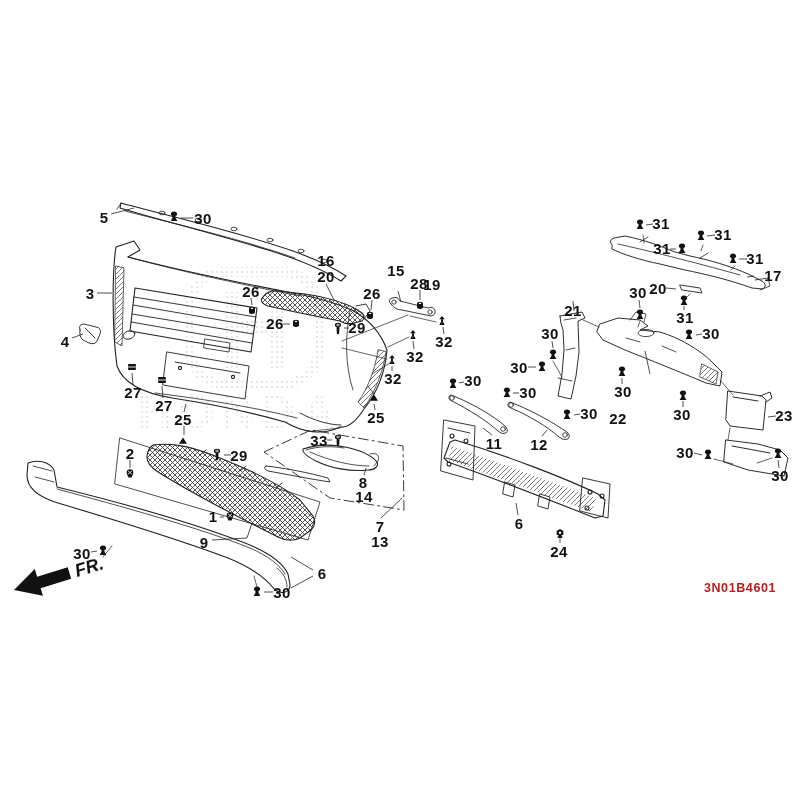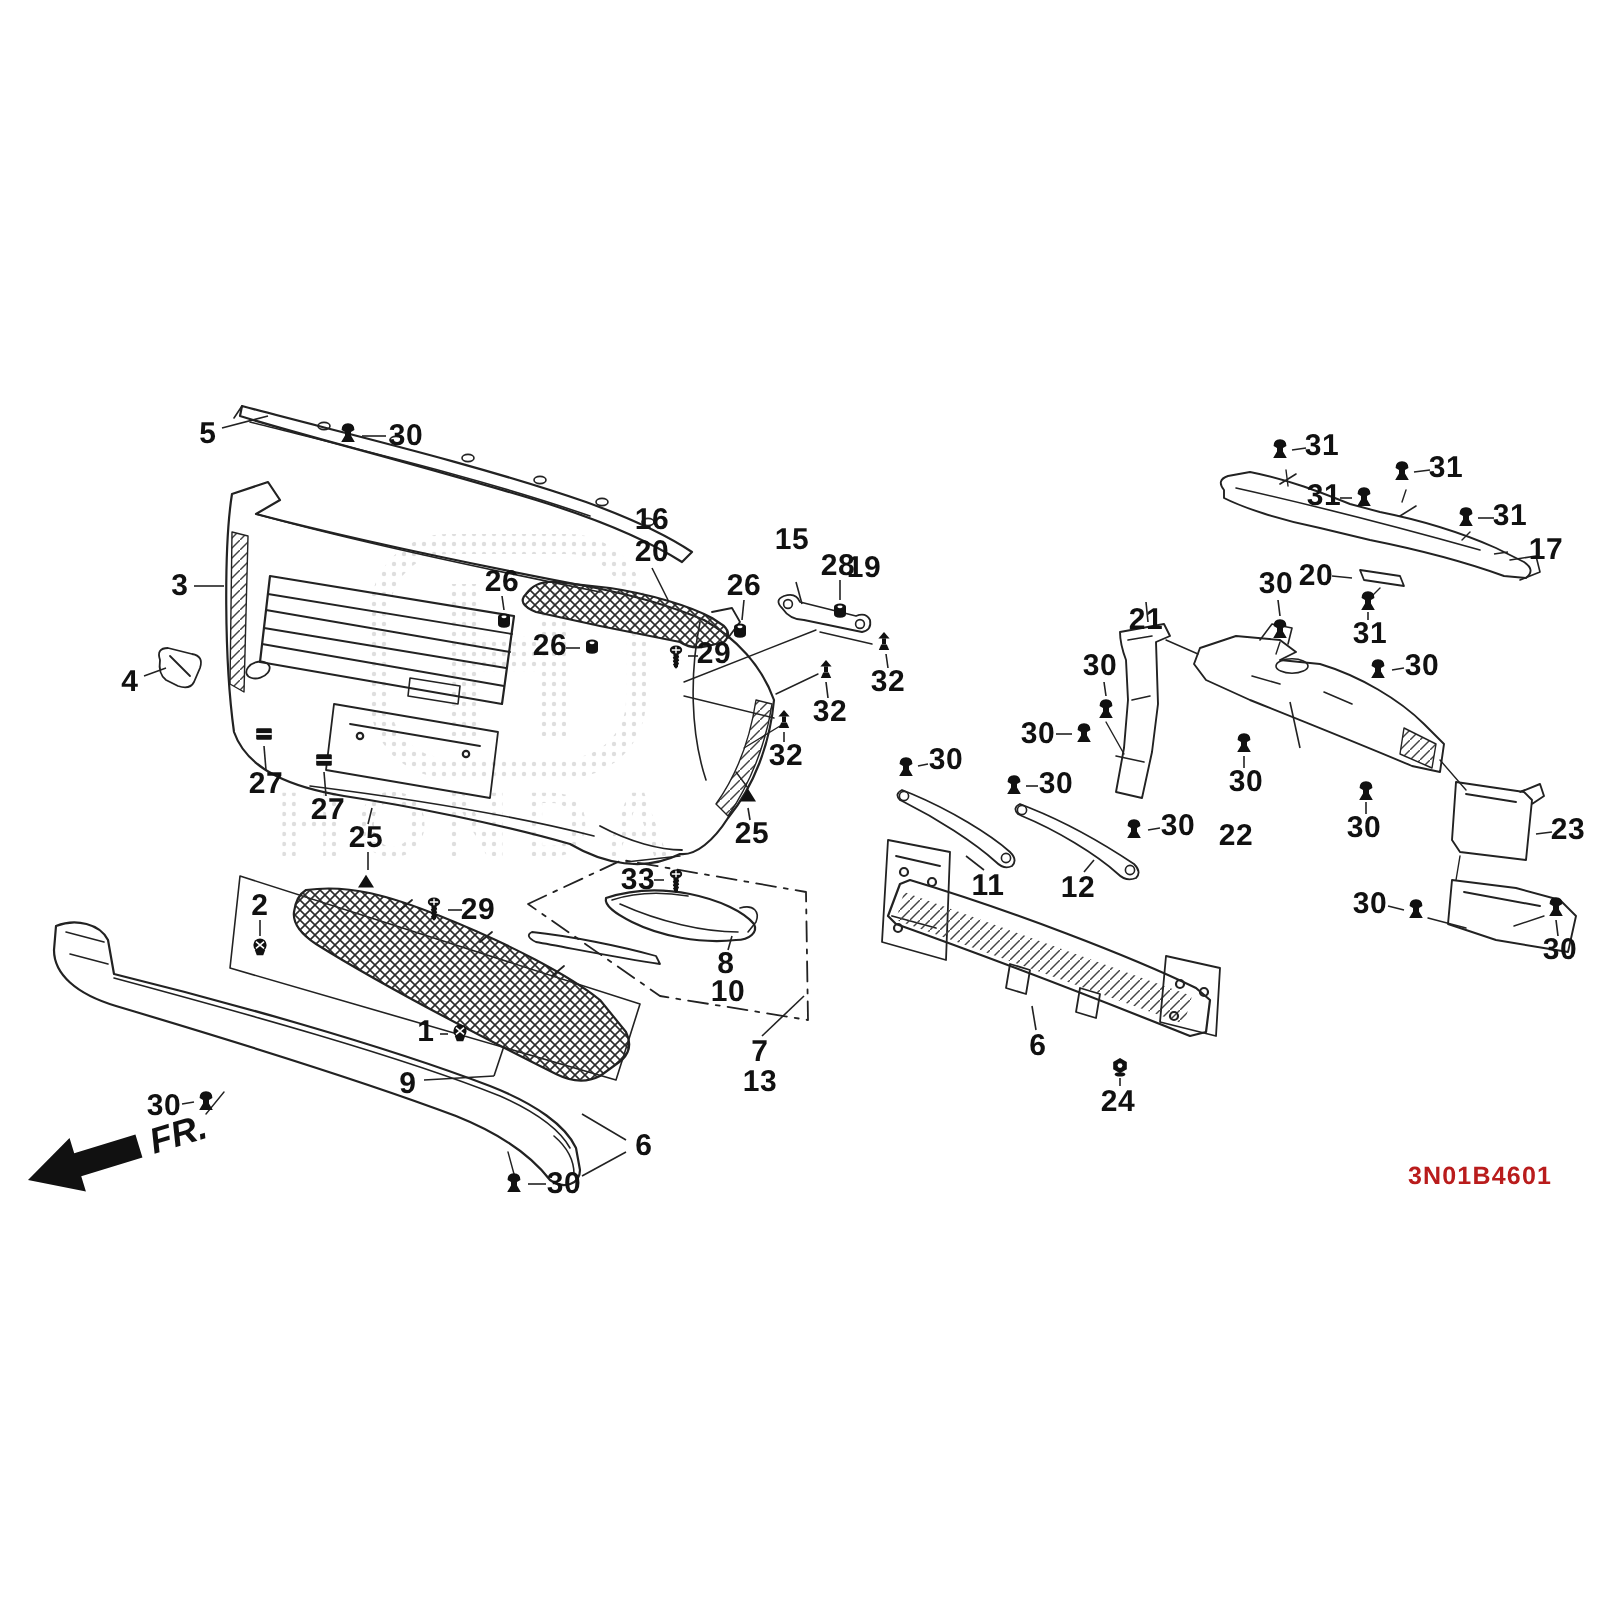--- a/index.html
+++ b/index.html
@@ -316,21 +316,21 @@
       <div class="lbl" style="left: 183px; top: 419px;">25</div>
       <div class="lbl" style="left: 376px; top: 417px;">25</div>
       <div class="lbl" style="left: 130px; top: 453px;">2</div>
       <div class="lbl" style="left: 239px; top: 455px;">29</div>
       <div class="lbl" style="left: 319px; top: 440px;">33</div>
       <div class="lbl" style="left: 213px; top: 516px;">1</div>
       <div class="lbl" style="left: 204px; top: 542px;">9</div>
       <div class="lbl" style="left: 380px; top: 526px;">7</div>
       <div class="lbl" style="left: 380px; top: 541px;">13</div>
       <div class="lbl" style="left: 363px; top: 482px;">8</div>
-      <div class="lbl" style="left: 364px; top: 496px;">10</div>
+      <div class="lbl" style="left: 364px; top: 496px;">14</div>
       <div class="lbl" style="left: 322px; top: 573px;">6</div>
       <div class="lbl" style="left: 82px; top: 553px;">30</div>
       <div class="lbl" style="left: 282px; top: 592px;">30</div>
       <div class="lbl" style="left: 494px; top: 443px;">11</div>
       <div class="lbl" style="left: 539px; top: 444px;">12</div>
       <div class="lbl" style="left: 473px; top: 380px;">30</div>
       <div class="lbl" style="left: 519px; top: 367px;">30</div>
       <div class="lbl" style="left: 528px; top: 392px;">30</div>
       <div class="lbl" style="left: 589px; top: 413px;">30</div>
       <div class="lbl" style="left: 573px; top: 293px; margin-top: 17px;">21</div>

